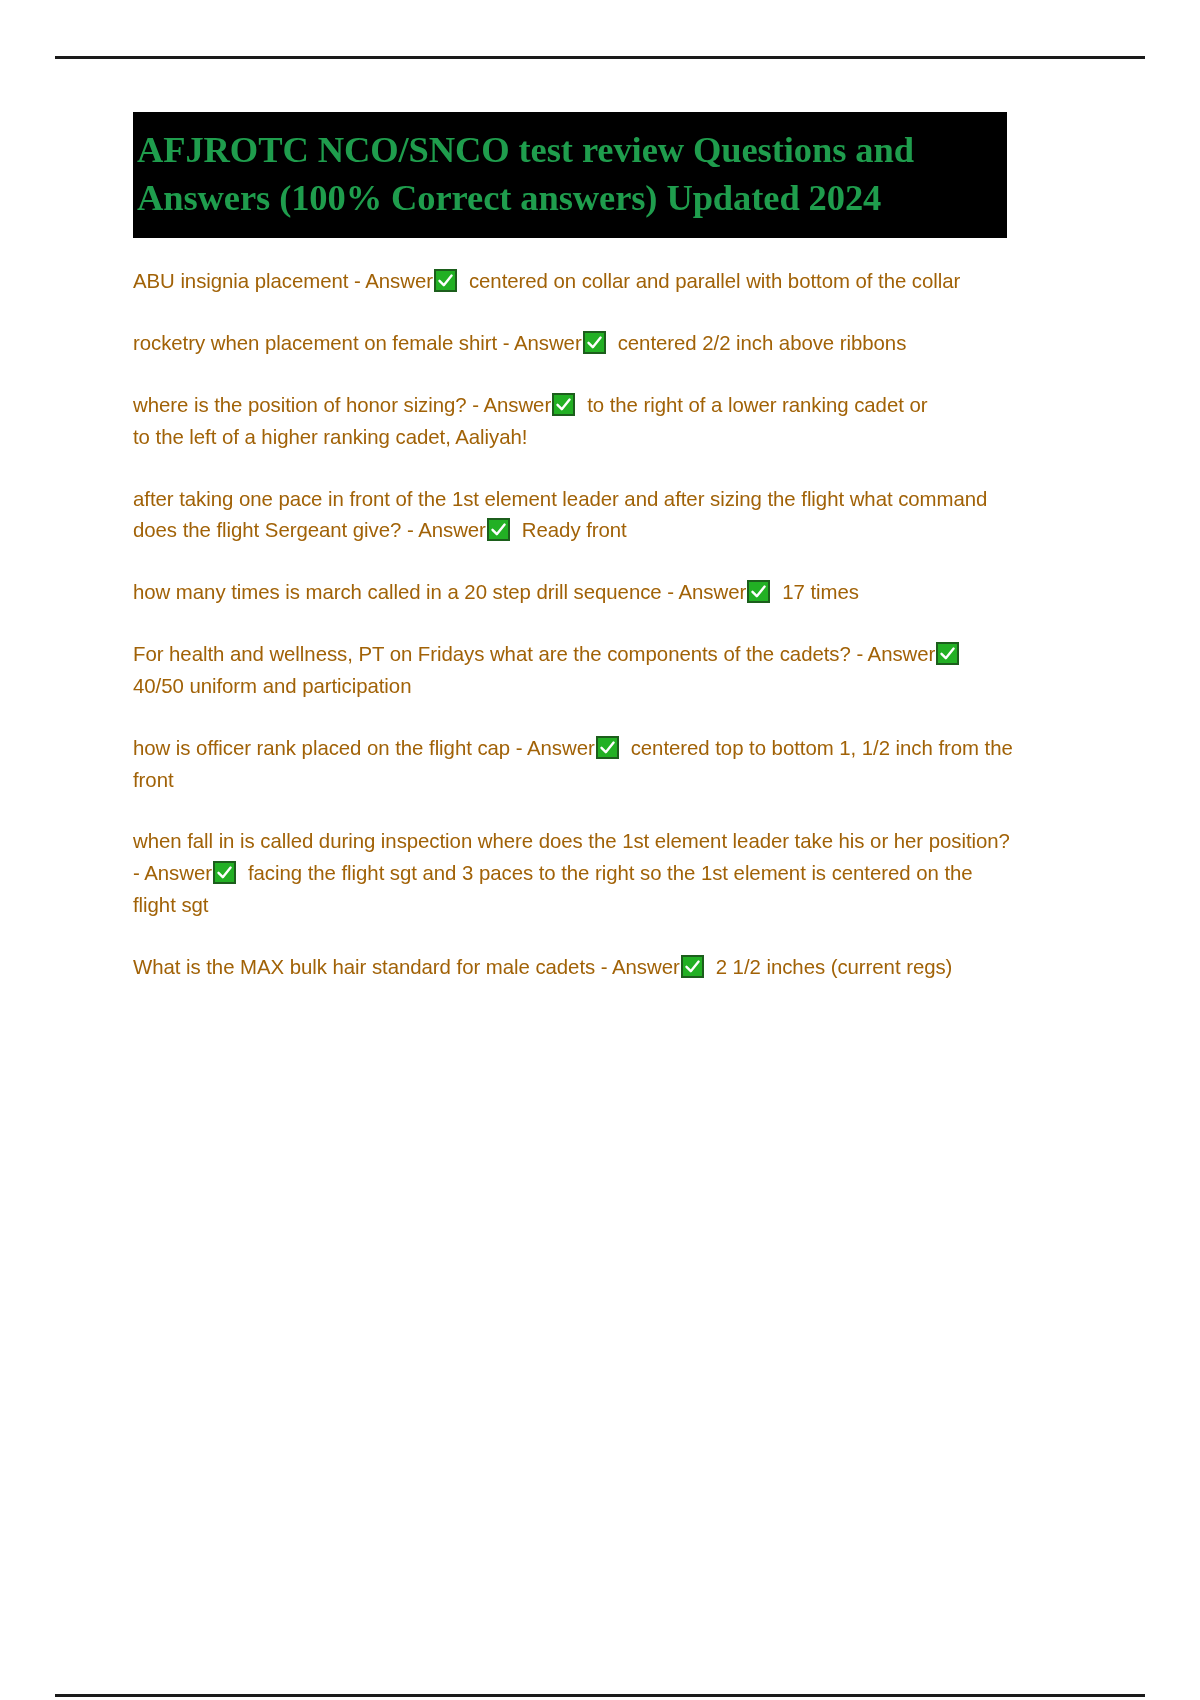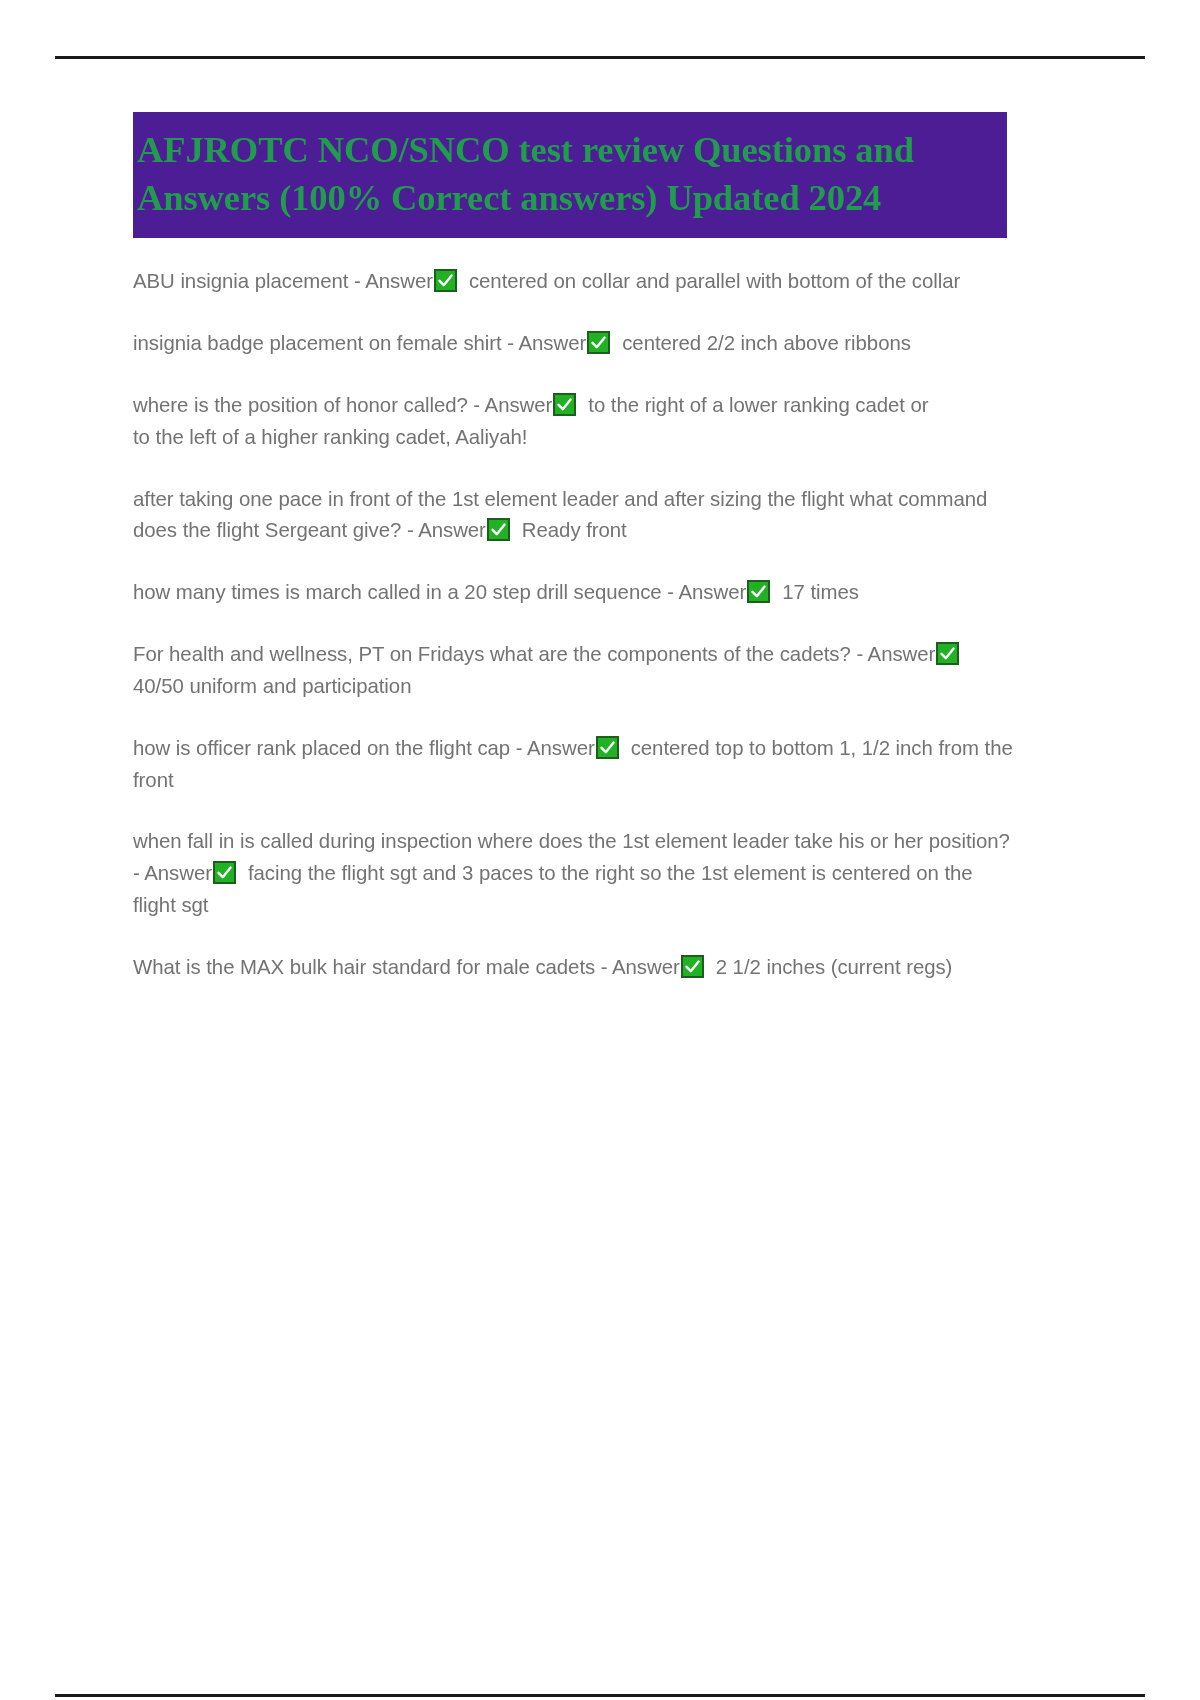--- a/index.html
+++ b/index.html
@@ -32,42 +32,42 @@
   .rule-bottom { top: 1694px; }
 
   .content {
     position: absolute;
     left: 133px;
     top: 112px;
     width: 880px;
   }
 
   .title-block {
-    background: #4c1d95;
+    background: #000000;
     padding: 14px 6px 16px 4px;
     box-sizing: border-box;
     width: 874px;
   }
   .doc-title {
     margin: 0;
     font-family: "Liberation Serif", serif;
     font-weight: bold;
     font-size: 36.5px;
     line-height: 1.32;
     color: #1f9d4d;
     letter-spacing: -0.1px;
   }
 
   .qa-list {
     margin-top: 28px;
   }
   .qa-item {
     font-size: 20.4px;
     line-height: 1.56;
-    color: #737373;
+    color: #a16207;
     margin: 0 0 30px 0;
     letter-spacing: -0.05px;
   }
   .qa-item:last-child { margin-bottom: 16px; }
 
   .qtext, .atext { white-space: pre-wrap; }
 
   .check-icon {
     display: inline-block;
     width: 23px;
@@ -89,25 +89,25 @@
 
     <div class="title-block">
       <h1 class="doc-title">AFJROTC NCO/SNCO test review Questions and Answers (100% Correct answers) Updated 2024</h1>
     </div>
 
     <div class="qa-list">
         <p class="qa-item"><span class="qtext">ABU insignia placement - Answer</span><span class="check-icon"><svg width="23" height="23" viewBox="0 0 23 23" xmlns="http://www.w3.org/2000/svg">
               <rect x="1" y="1" width="21" height="21" fill="#22b024" stroke="#1c5e1c" stroke-width="2"></rect>
               <path d="M5.5 11.8 L9.8 16.2 L17.6 6.6" fill="none" stroke="#ffffff" stroke-width="2.4" stroke-linecap="round" stroke-linejoin="round"></path>
             </svg></span><span class="atext">centered on collar and parallel with bottom of the collar</span></p>
-        <p class="qa-item"><span class="qtext">insignia badge placement on female shirt - Answer</span><span class="check-icon"><svg width="23" height="23" viewBox="0 0 23 23" xmlns="http://www.w3.org/2000/svg">
+        <p class="qa-item"><span class="qtext">rocketry when placement on female shirt - Answer</span><span class="check-icon"><svg width="23" height="23" viewBox="0 0 23 23" xmlns="http://www.w3.org/2000/svg">
               <rect x="1" y="1" width="21" height="21" fill="#22b024" stroke="#1c5e1c" stroke-width="2"></rect>
               <path d="M5.5 11.8 L9.8 16.2 L17.6 6.6" fill="none" stroke="#ffffff" stroke-width="2.4" stroke-linecap="round" stroke-linejoin="round"></path>
             </svg></span><span class="atext">centered 2/2 inch above ribbons</span></p>
-        <p class="qa-item"><span class="qtext">where is the position of honor called? - Answer</span><span class="check-icon"><svg width="23" height="23" viewBox="0 0 23 23" xmlns="http://www.w3.org/2000/svg">
+        <p class="qa-item"><span class="qtext">where is the position of honor sizing? - Answer</span><span class="check-icon"><svg width="23" height="23" viewBox="0 0 23 23" xmlns="http://www.w3.org/2000/svg">
               <rect x="1" y="1" width="21" height="21" fill="#22b024" stroke="#1c5e1c" stroke-width="2"></rect>
               <path d="M5.5 11.8 L9.8 16.2 L17.6 6.6" fill="none" stroke="#ffffff" stroke-width="2.4" stroke-linecap="round" stroke-linejoin="round"></path>
             </svg></span><span class="atext">to the right of a lower ranking cadet or
 to the left of a higher ranking cadet, Aaliyah!</span></p>
         <p class="qa-item"><span class="qtext">after taking one pace in front of the 1st element leader and after sizing the flight what command does the flight Sergeant give? - Answer</span><span class="check-icon"><svg width="23" height="23" viewBox="0 0 23 23" xmlns="http://www.w3.org/2000/svg">
               <rect x="1" y="1" width="21" height="21" fill="#22b024" stroke="#1c5e1c" stroke-width="2"></rect>
               <path d="M5.5 11.8 L9.8 16.2 L17.6 6.6" fill="none" stroke="#ffffff" stroke-width="2.4" stroke-linecap="round" stroke-linejoin="round"></path>
             </svg></span><span class="atext">Ready front</span></p>
         <p class="qa-item"><span class="qtext">how many times is march called in a 20 step drill sequence - Answer</span><span class="check-icon"><svg width="23" height="23" viewBox="0 0 23 23" xmlns="http://www.w3.org/2000/svg">
               <rect x="1" y="1" width="21" height="21" fill="#22b024" stroke="#1c5e1c" stroke-width="2"></rect>

